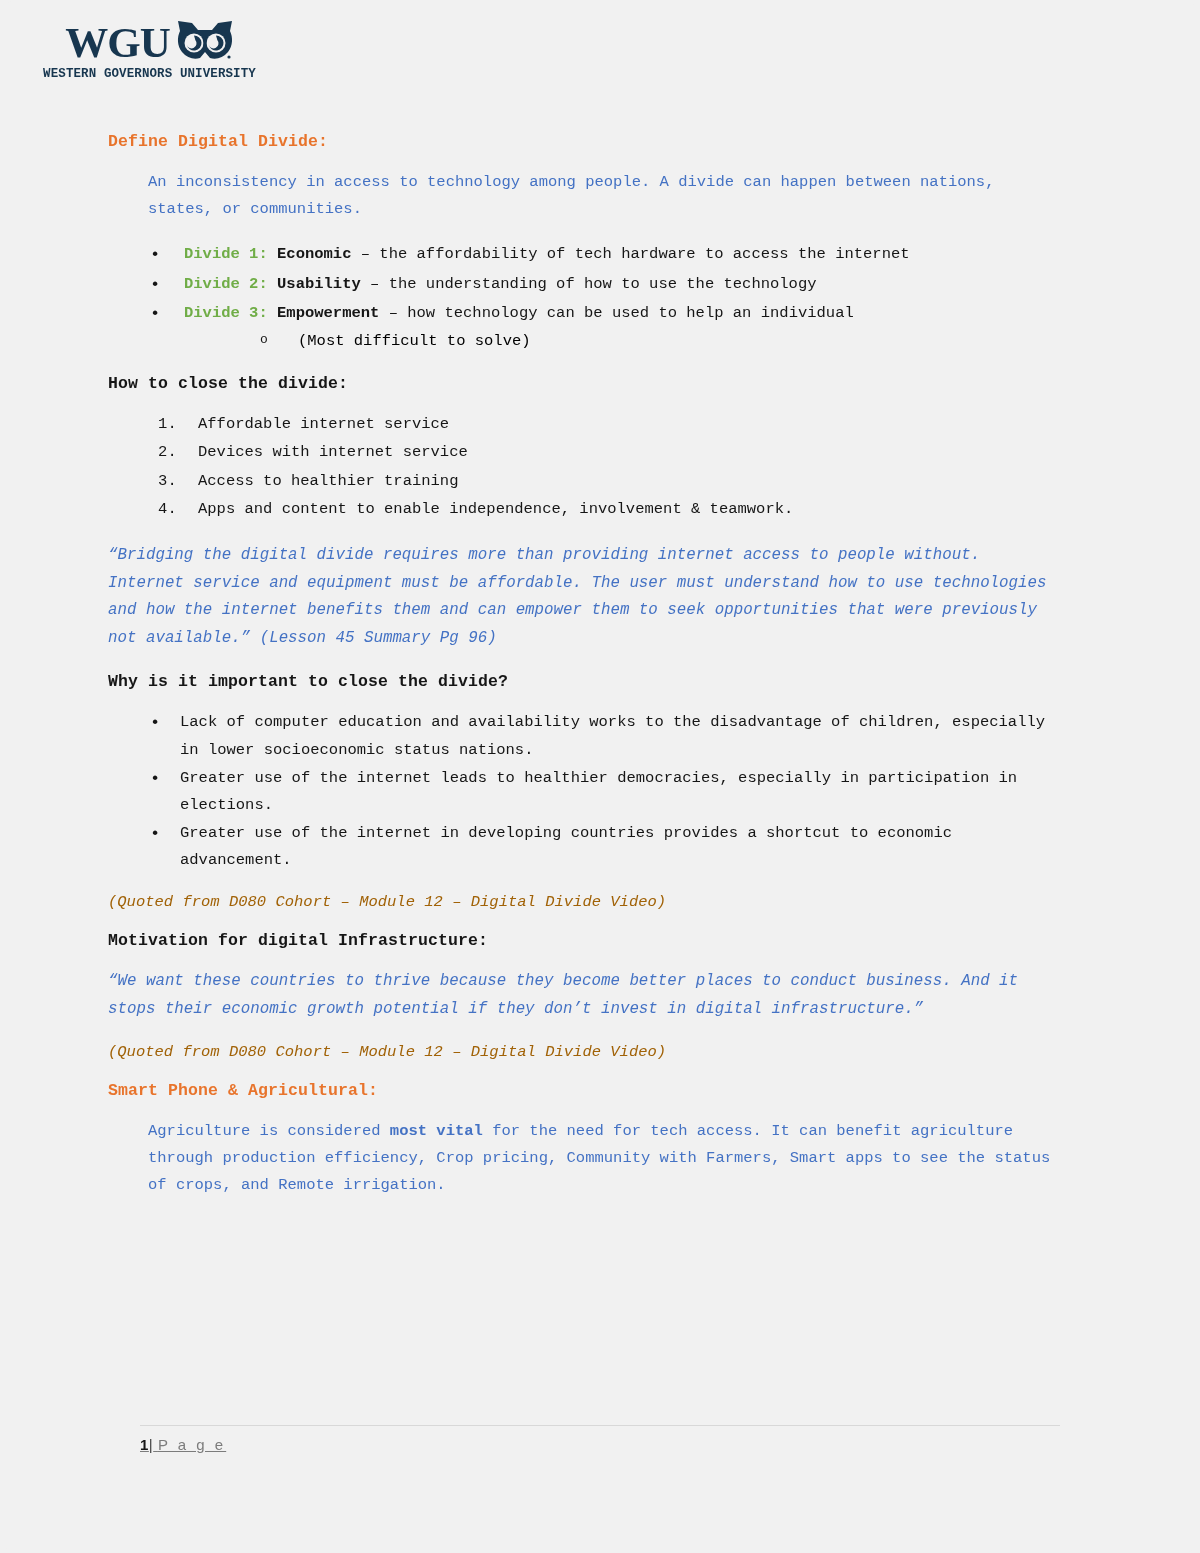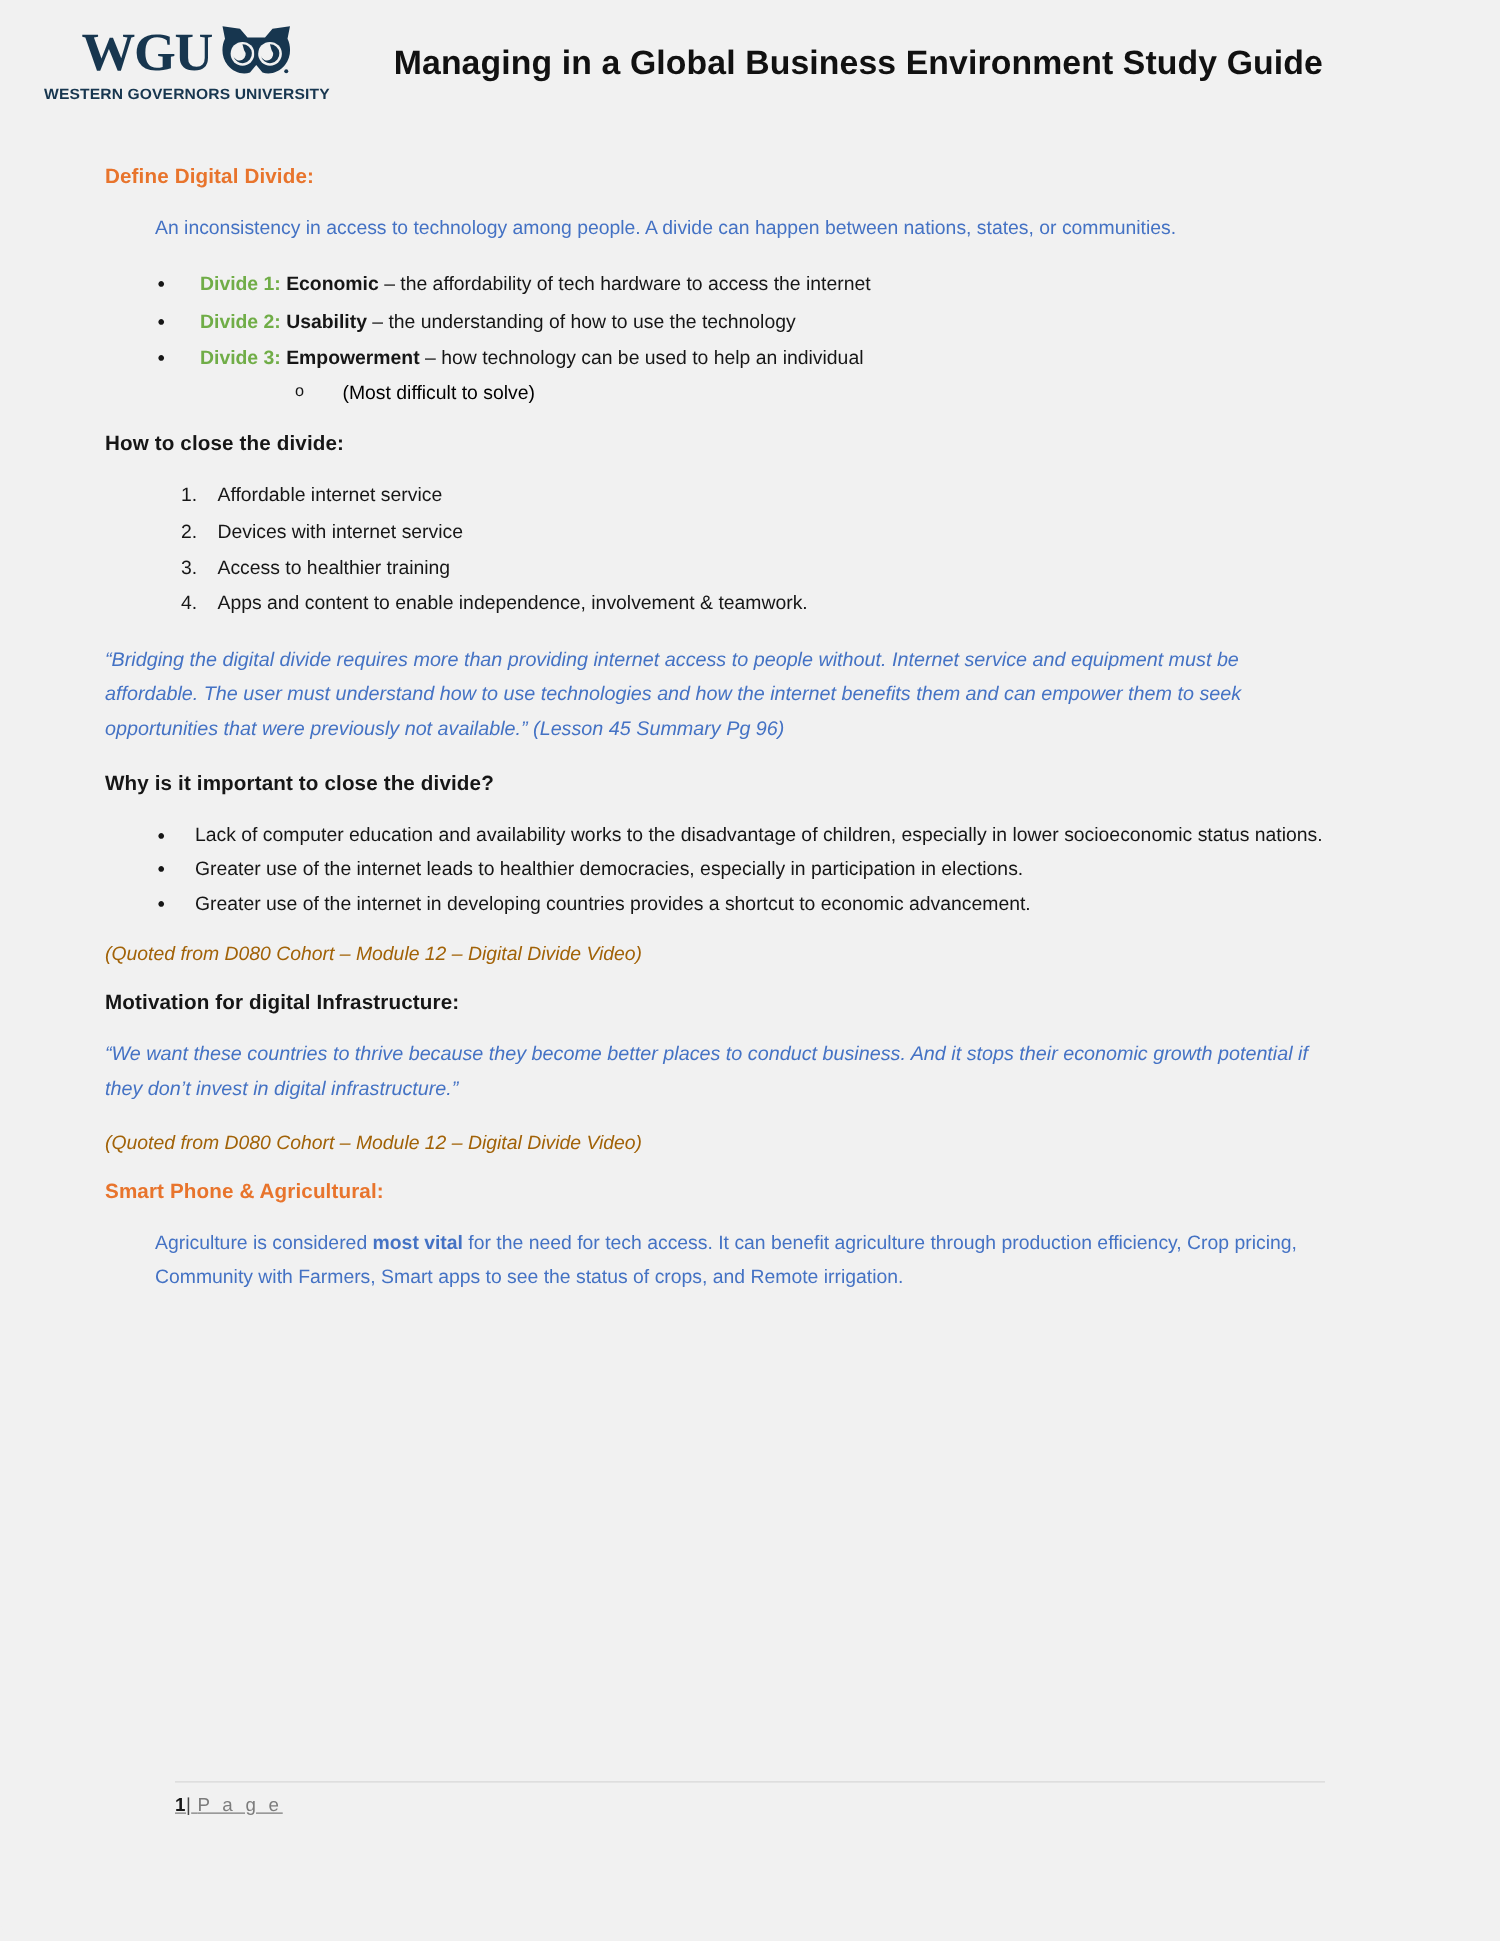--- a/index.html
+++ b/index.html
@@ -48,21 +48,21 @@
   .logo-wgu {
     font-family: "Liberation Serif", serif;
     font-weight: bold;
     font-size: 43px;
     letter-spacing: -1px;
     color: #17364f;
     line-height: 1;
   }
   .logo-owl { display:block; }
   .logo-sub {
-    font-family: Liberation Sans, sans-serif;
+    font-family: Liberation Mono, monospace;
     font-size: 12.5px;
     font-weight: bold;
     letter-spacing: 0.1px;
     color: #17364f;
     margin-top: 2px;
     white-space: nowrap;
     transform: scaleY(0.95);
   }
   .header-title {
     margin-left: 68px;
@@ -83,21 +83,21 @@
   }
   .doc-title {
     text-align: center;
     color: #4472c4;
     font-size: 25px;
     font-weight: normal;
     letter-spacing: 0.2px;
     margin: 0 0 24px 0;
     padding-right: 28px;
   }
-  .blk { padding-left: 84px; padding-right: 140px; }
+  .blk { padding-left: 108px; padding-right: 140px; font-family: Liberation Mono, monospace; }
 
   h2.h-orange {
     color: #e8742c;
     font-size: 16.5px;
     font-weight: bold;
     margin: 0 0 18px 0;
     letter-spacing: 0.1px;
   }
   h2.h-black {
     color: #161616;
@@ -224,21 +224,20 @@
             <path d="M18 16.5 a7.5 7.5 0 1 1 -7.3 9.2 a5 5 0 1 0 8.6 -4.6" fill="#17364f"></path>
             <path d="M40 16.5 a7.5 7.5 0 1 1 -7.3 9.2 a5 5 0 1 0 8.6 -4.6" fill="#17364f"></path>
             <path d="M27.2 16 L30.8 16 L30.2 30 L29 33 L27.8 30 Z" fill="#17364f"></path>
             <circle cx="53" cy="38" r="1.6" fill="#17364f"></circle>
           </svg>
         </span>
       </div>
       <div class="logo-sub">WESTERN GOVERNORS UNIVERSITY</div>
     </div>
 
-    <div class="header-title">Managing in a Global Business Environment Study Guide</div>
   </div>
 
   <div class="content">
 
 
     <div class="blk">
       <h2 class="h-orange">Define Digital Divide:</h2>
 
       <p class="para-blue">An inconsistency in access to technology among people. A divide can happen between nations, states, or communities.</p>
 

